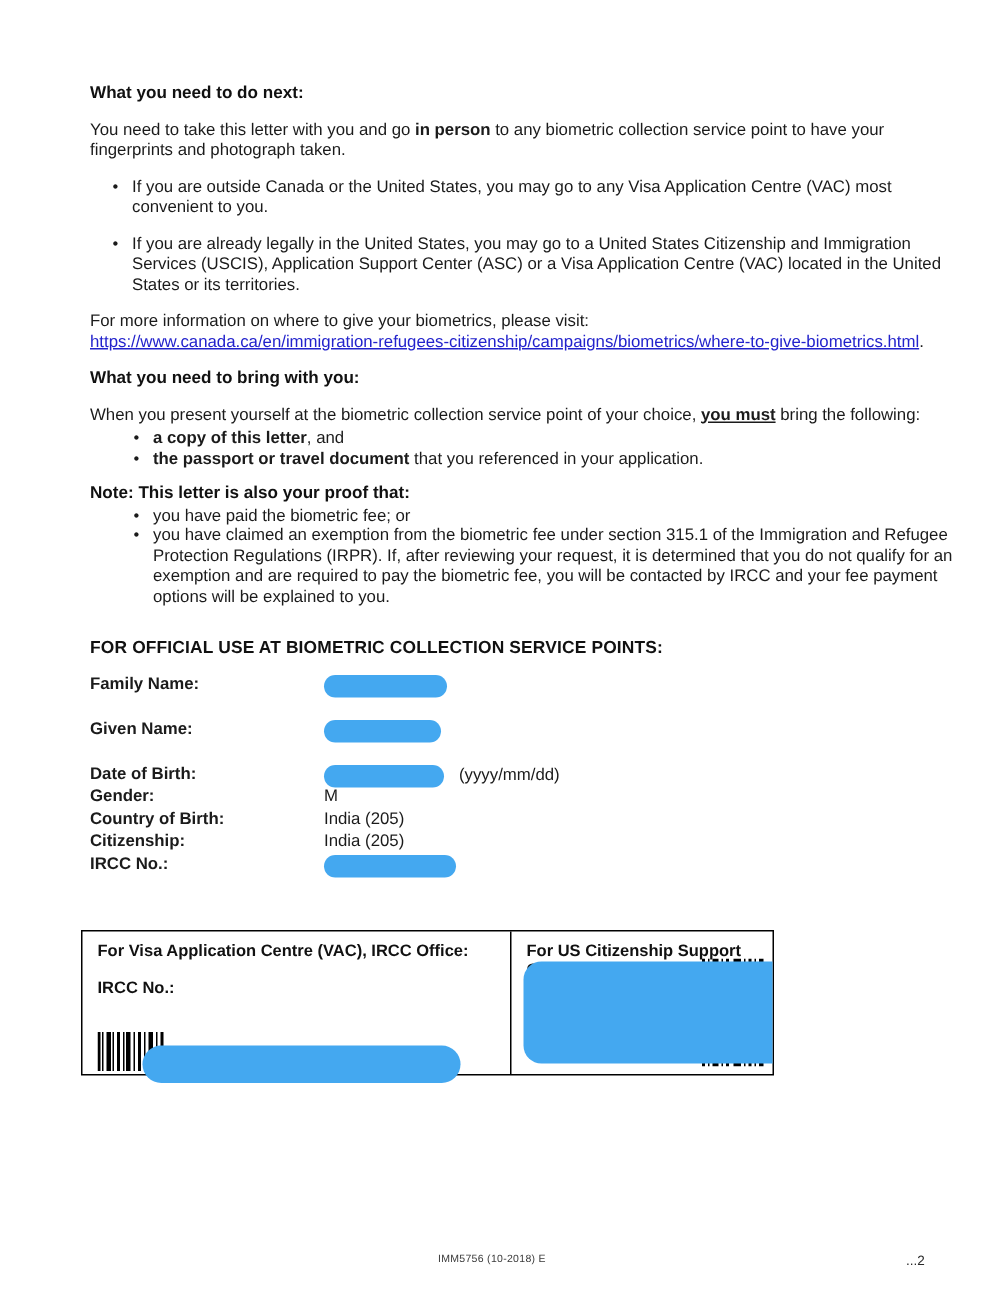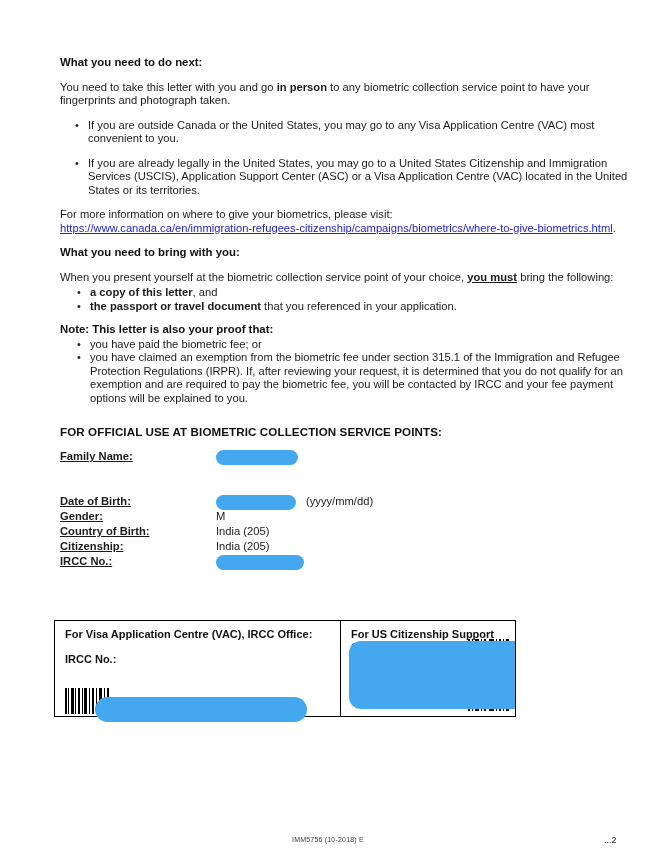--- a/index.html
+++ b/index.html
@@ -76,21 +76,21 @@
     top: 0;
     font-size: 11px;
   }
   ul.tightlist {
     margin: 0 0 10px 0;
     padding: 0 0 0 30px;
     list-style: none;
   }
   ul.tightlist li {
     position: relative;
-    margin: 0 0 0 0;
+    margin: 0 0 0 12px;
     line-height: 13.5px;
   }
   ul.tightlist li::before {
     content: "\2022";
     position: absolute;
     left: -13px;
     top: 0;
     font-size: 11px;
   }
   a.url {
@@ -113,21 +113,20 @@
     vertical-align: middle;
     font-size: 11.2px;
     color: #1b1b1b;
     height: 15px;
   }
   .field-table td.lbl {
     font-weight: bold;
     white-space: nowrap;
     padding-right: 24px;
     width: 100px;
-    text-decoration: underline;
   }
   .field-table tr.gap td { height: 15px; }
   .field-table td.val { white-space: nowrap; padding-left: 32px; }
   .redact {
     display: inline-block;
     background: #44a8f0;
     border-radius: 9px;
     height: 15px;
     vertical-align: middle;
   }
@@ -275,20 +274,24 @@
     <table class="field-table">
       <tbody>
           <tr>
         <td class="lbl">Family Name:</td>
         <td class="val"><span class="redact" style="width:82px;"></span></td>
       </tr>
       <tr class="gap">
             <td></td>
             <td></td>
           </tr>
+      <tr>
+        <td class="lbl">Given Name:</td>
+        <td class="val"><span class="redact" style="width:78px;"></span></td>
+      </tr>
       <tr class="gap">
             <td></td>
             <td></td>
           </tr>
       <tr>
         <td class="lbl">Date of Birth:</td>
         <td class="val"><span class="redact" style="width:80px;"></span><span class="note-suffix">(yyyy/mm/dd)</span></td>
       </tr>
       <tr>
         <td class="lbl">Gender:</td>

